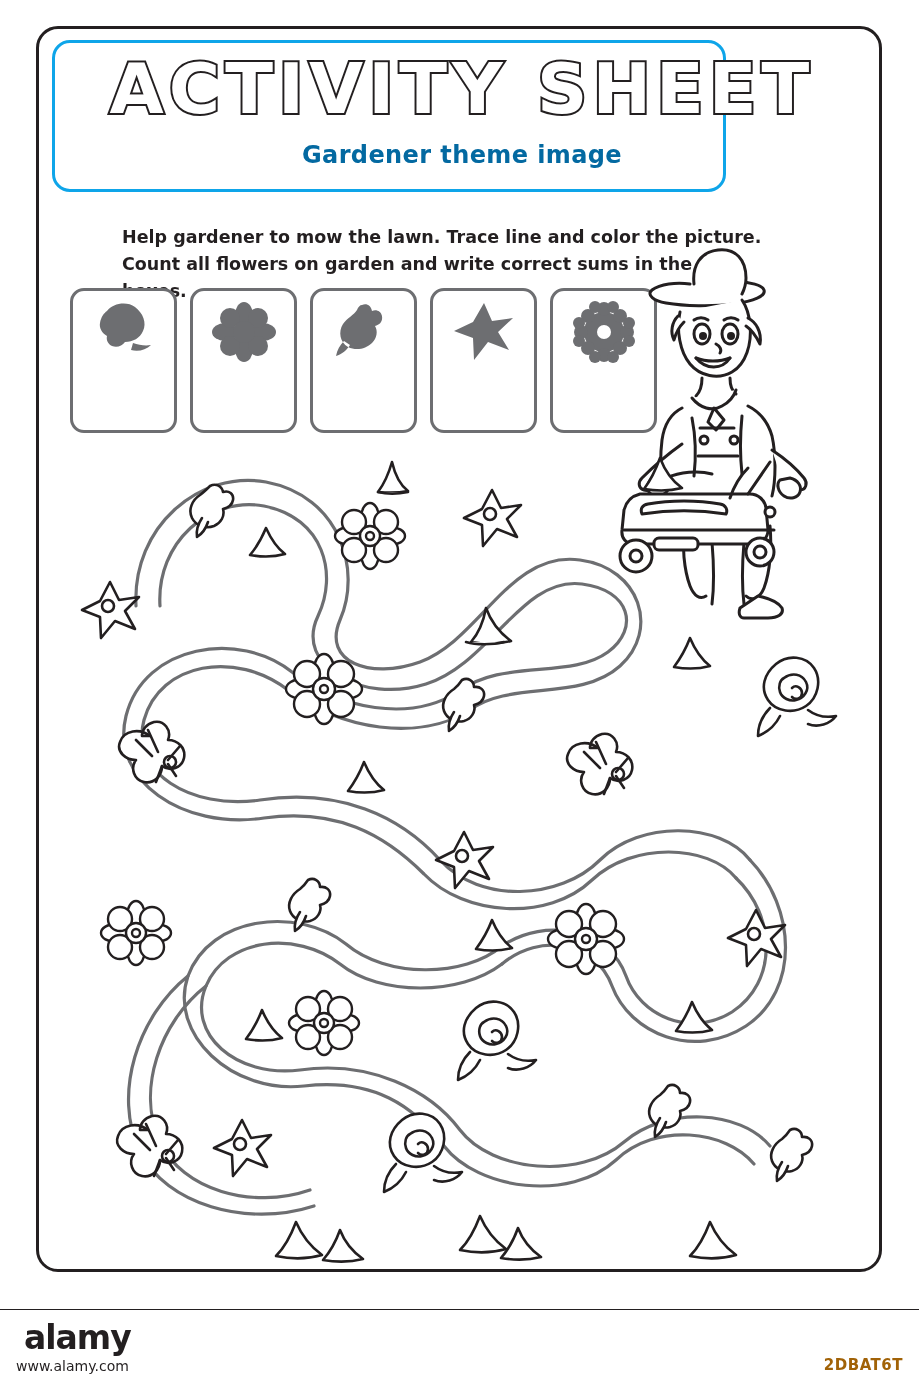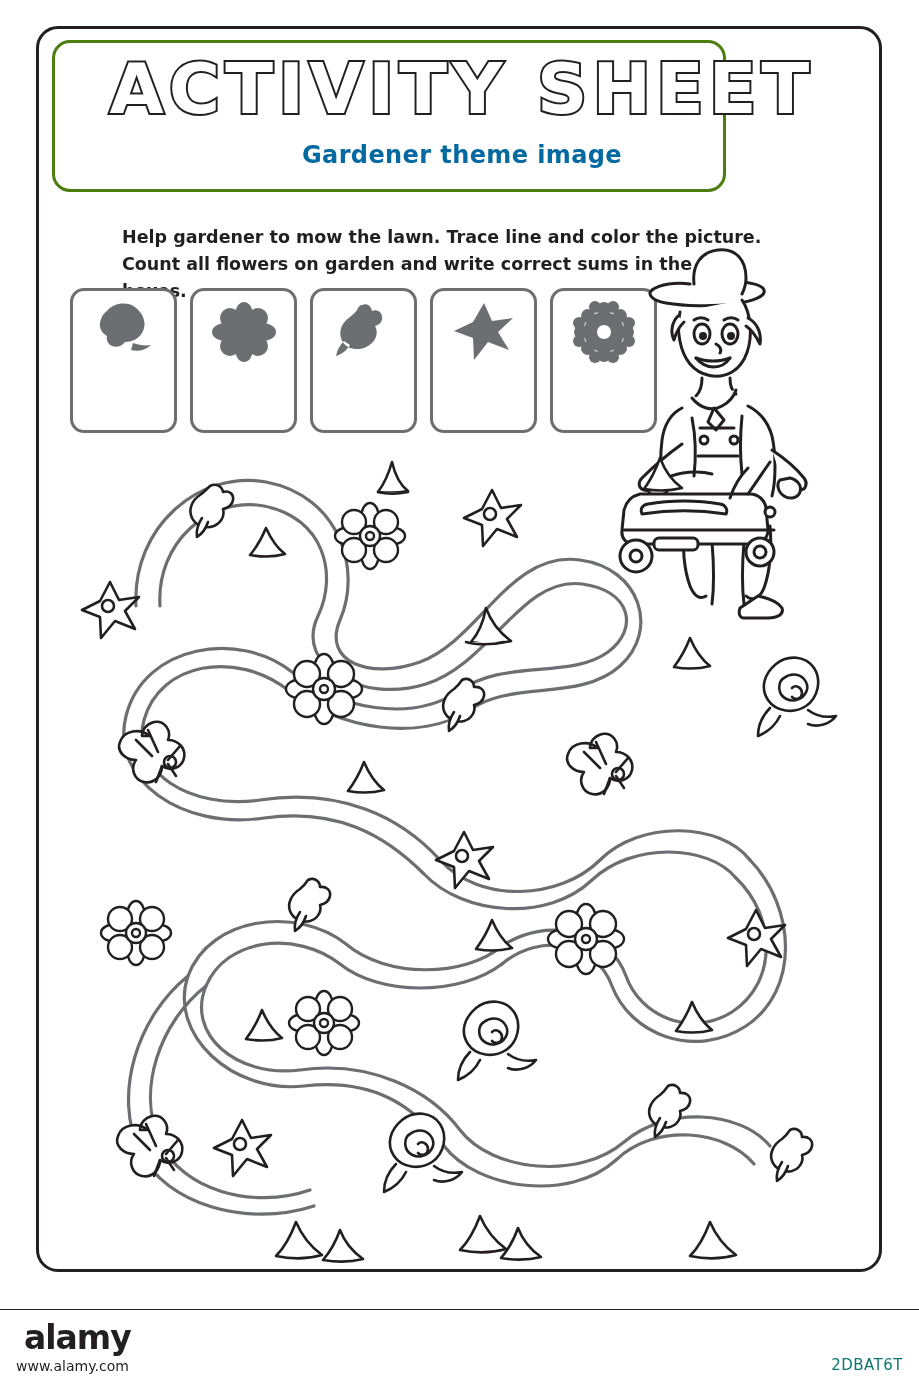--- a/index.html
+++ b/index.html
@@ -28,21 +28,21 @@
     width: 846px; height: 1246px;
     border: 3px solid #231f20;
     border-radius: 22px;
   }
 
   
   .title-box {
     position: absolute;
     left: 52px; top: 40px;
     width: 674px; height: 152px;
-    border: 3px solid #4d7c0f;
+    border: 3px solid #0ea5e9;
     border-radius: 18px;
     background: #fff;
   }
   .title-main {
     position: absolute;
     left: 0; top: 6px;
     width: 814px;
     text-align: center;
     font-family: "DejaVu Sans", sans-serif;
     font-weight: bold;
@@ -140,22 +140,22 @@
     left: 16px; top: 1358px;
     font-family: "DejaVu Sans", sans-serif;
     font-size: 14px;
     color: #231f20;
   }
   .alamy-id {
     position: absolute;
     right: 16px; top: 1356px;
     font-family: "DejaVu Sans", sans-serif;
     font-size: 15px;
-    font-weight: normal;
-    color: #0f766e;
+    font-weight: bold;
+    color: #a16207;
     letter-spacing: 0.5px;
   }
   .alamy-sep {
     position: absolute;
     left: 0; top: 1309px;
     width: 919px; height: 2px;
     background: #231f20;
   }
 </style>
 </head>

